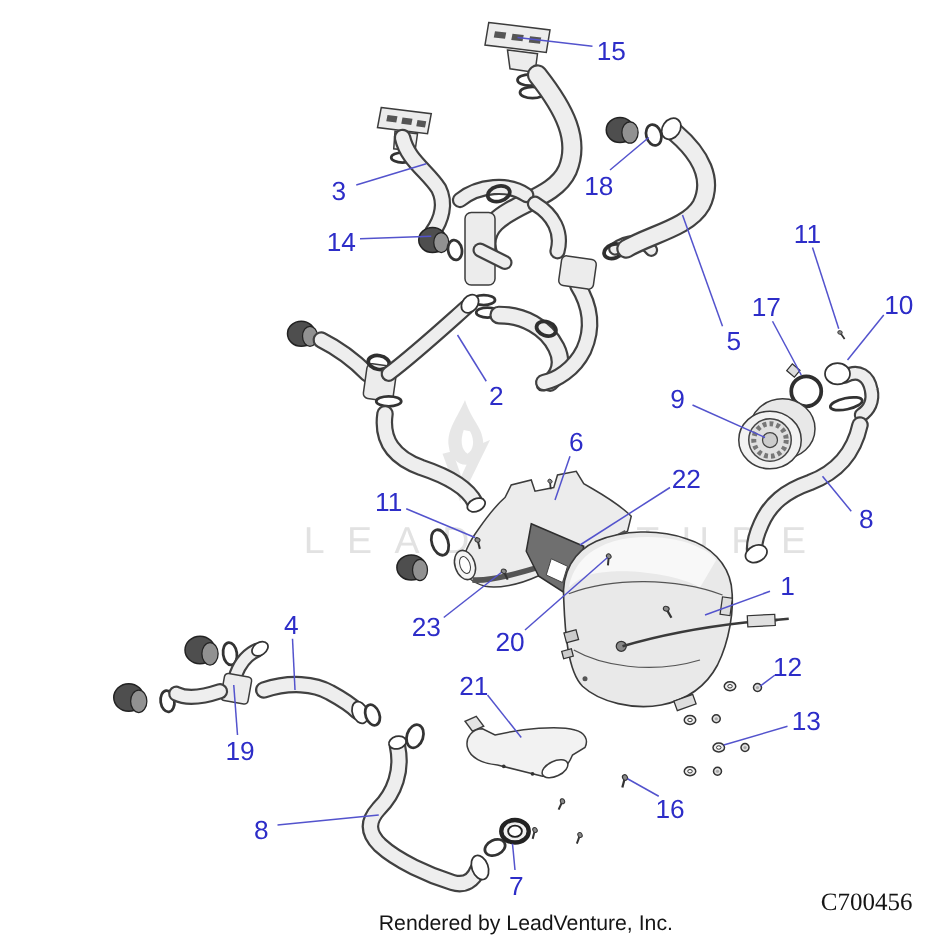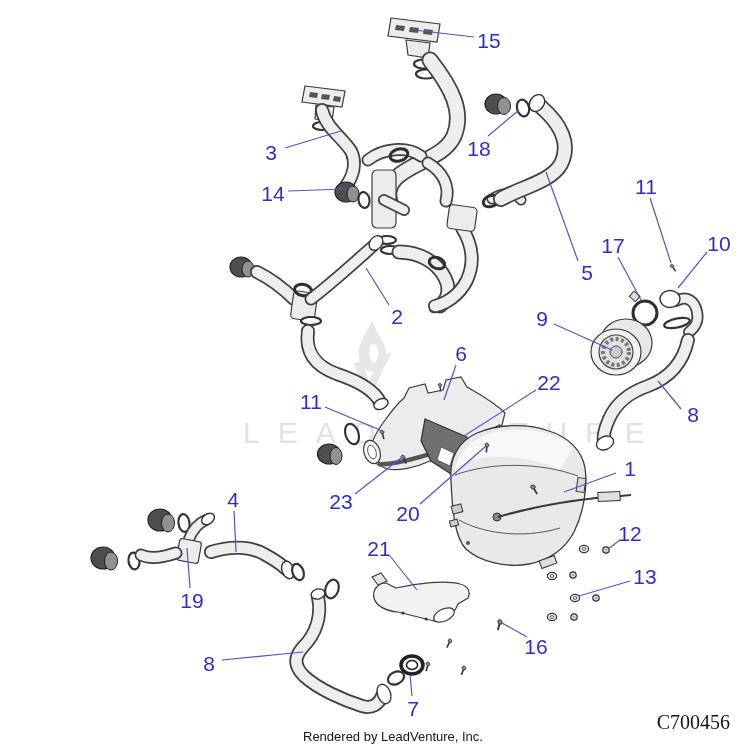--- a/index.html
+++ b/index.html
@@ -11,21 +11,21 @@
   .tube{fill:none;stroke:#414141;stroke-linecap:round;stroke-linejoin:round;}
   .tube-core{fill:none;stroke:#eeeeee;stroke-linecap:round;stroke-linejoin:round;}
   .part{fill:#ececec;stroke:#3c3c3c;stroke-width:1.2;}
   .ring{fill:#ffffff;stroke:#333;stroke-width:2.2;}
   .open{fill:#ffffff;stroke:#333;stroke-width:1.4;}
   .clamp{fill:none;stroke:#2f2f2f;stroke-width:3;}
   .seam{fill:none;stroke:#555;stroke-width:1;}
   text.callout{font-size:21px;text-anchor:middle;cursor:pointer;}
   .footer-text{position:absolute;z-index:2;color:#151515;}
   #footer-copyright{left:14px;top:711px;font-size:20px;}
-  #footer-rendered{left:303px;top:729px;font-size:13px;}
+  #footer-rendered{left:303px;top:729px;font-size:17px;}
   #footer-code{right:20px;top:711px;font-size:20px;font-family:Liberation Serif, serif;}
 </style>
 </head>
 <body>
 
 <div id="page">
 
   <div id="watermark-text">LEADVENTURE</div>
 
   <svg id="diagram" width="750" height="750" viewBox="0 0 750 750" xmlns="http://www.w3.org/2000/svg">

